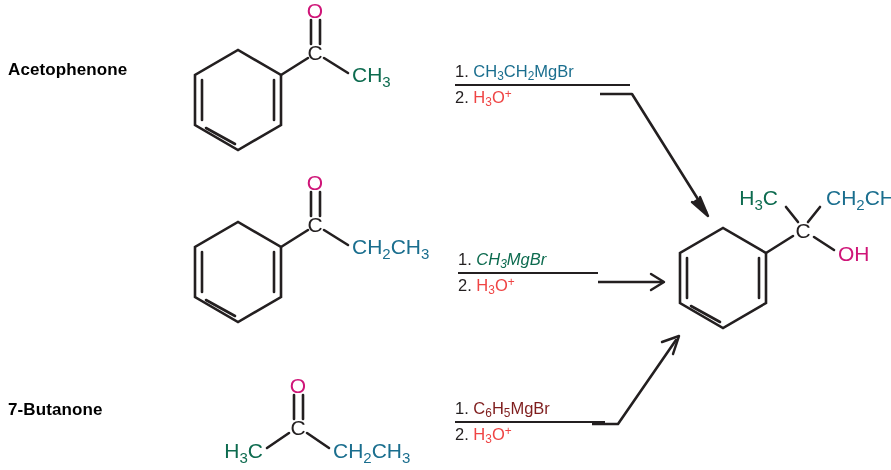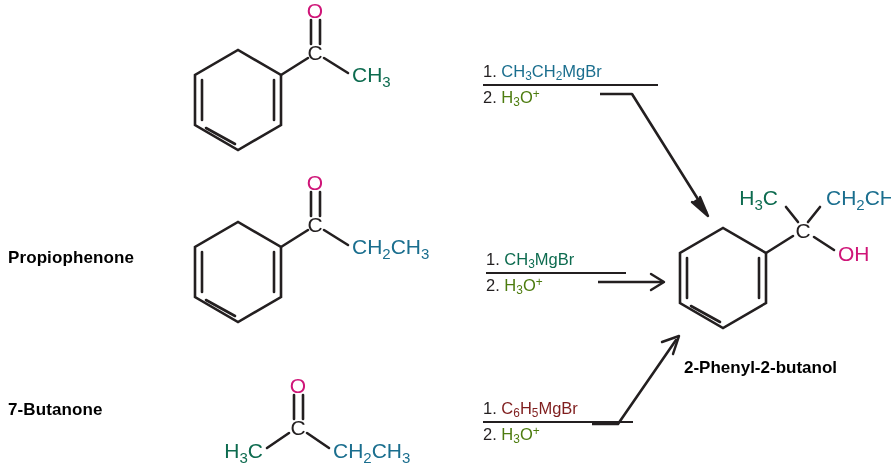--- a/index.html
+++ b/index.html
@@ -27,53 +27,53 @@
     white-space: nowrap;
   }
 
   .struct-svg { display: block; }
 
   .reagent-block {
     display: flex;
     flex-direction: column;
     justify-content: space-between;
     white-space: nowrap;
-    margin-left: 28px;
   }
   .reagent-line {
     font-size: 16.5px;
     color: #231f20;
     line-height: 1.35;
     white-space: nowrap;
   }
   .reagent-line .num { color: #231f20; }
   .rg-blue  { color: #1a6e8e; }
-  .rg-green { color: #0d6b4f; }
+  .rg-green { color: #0d6b4f; font-style: italic; }
   .rg-black { color: #7f1d1d; }
-  .rg-pink  { color: #4d7c0f; }
+  .rg-pink  { color: #ef4444; }
   sub { font-size: 0.72em; vertical-align: -0.22em; }
   sup { font-size: 0.72em; vertical-align: 0.42em; }
 
   .rule {
     height: 2px;
     background: #231f20;
   }
 
   .prod-name {
     font-weight: bold;
     font-size: 17px;
     color: #000000;
     white-space: nowrap;
   }
 </style>
 </head>
 <body>
 
 <div id="scene">
 
+  <div class="abs cmp-name" style="left:8px; top:60px;">Acetophenone</div>
 
   <div class="abs" style="left:180px; top:0px;">
     <svg class="struct-svg" width="250" height="160" viewBox="0 0 250 160">
       <g stroke="#231f20" stroke-width="2.6" fill="none" stroke-linecap="round">
 
         <polygon points="15,75 15,125 58,150 101,125 101,75 58,50"></polygon>
         <line x1="22" y1="80" x2="22" y2="120"></line>
         <line x1="26" y1="128" x2="55" y2="144"></line>
         <line x1="94" y1="80" x2="94" y2="120"></line>
 
@@ -102,21 +102,20 @@
     </div>
   </div>
 
   <svg class="abs" style="left:600px; top:82px;" width="130" height="145" viewBox="0 0 130 145">
     <g stroke="#231f20" stroke-width="2.6" fill="none" stroke-linecap="round" stroke-linejoin="round">
       <polyline points="0,12 32,12 106,130"></polyline>
       <polyline points="92,120 108,134 100,115" stroke-width="2.4" fill="#231f20"></polyline>
     </g>
   </svg>
 
-  <div class="abs cmp-name" style="left:8px; top:248px;">Propiophenone</div>
 
   <div class="abs" style="left:180px; top:172px;">
     <svg class="struct-svg" width="280" height="160" viewBox="0 0 280 160">
       <g stroke="#231f20" stroke-width="2.6" fill="none" stroke-linecap="round">
         <polygon points="15,75 15,125 58,150 101,125 101,75 58,50"></polygon>
         <line x1="22" y1="80" x2="22" y2="120"></line>
         <line x1="26" y1="128" x2="55" y2="144"></line>
         <line x1="94" y1="80" x2="94" y2="120"></line>
         <line x1="101" y1="75" x2="128" y2="58"></line>
         <line x1="144" y1="58" x2="168" y2="73"></line>
@@ -204,15 +203,14 @@
 
         <line x1="152" y1="52" x2="172" y2="65"></line>
       </g>
       <text x="141" y="53" text-anchor="middle" font-family="Liberation Sans, sans-serif" font-size="21" fill="#231f20">C</text>
       <text x="116" y="20" text-anchor="end" font-family="Liberation Sans, sans-serif" font-size="21" fill="#0d6b4f">H<tspan font-size="15" dy="5">3</tspan><tspan font-size="21" dy="-5">C</tspan></text>
       <text x="164" y="20" font-family="Liberation Sans, sans-serif" font-size="21" fill="#1a6e8e">CH<tspan font-size="15" dy="5">2</tspan><tspan font-size="21" dy="-5">CH</tspan><tspan font-size="15" dy="5">3</tspan></text>
       <text x="176" y="76" font-family="Liberation Sans, sans-serif" font-size="21" fill="#cf1578">OH</text>
     </svg>
   </div>
 
-  <div class="abs prod-name" style="left:684px; top:358px;">2-Phenyl-2-butanol</div>
 
 </div>
 
 </body></html>

